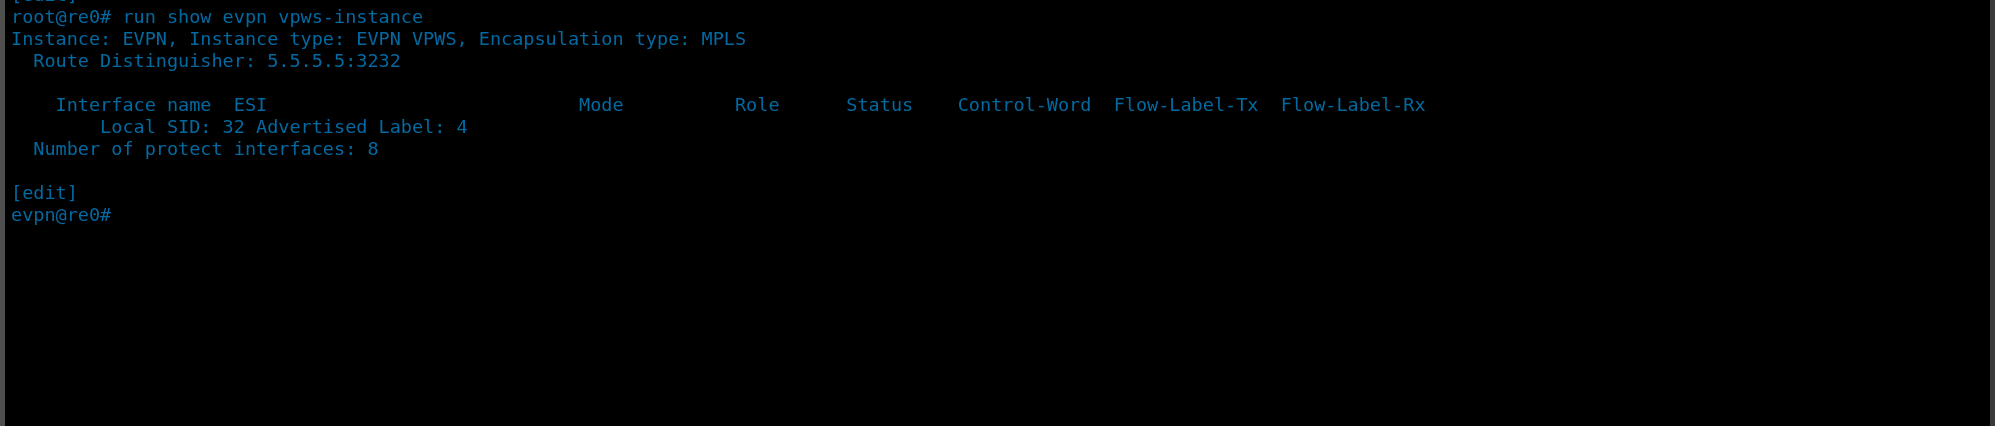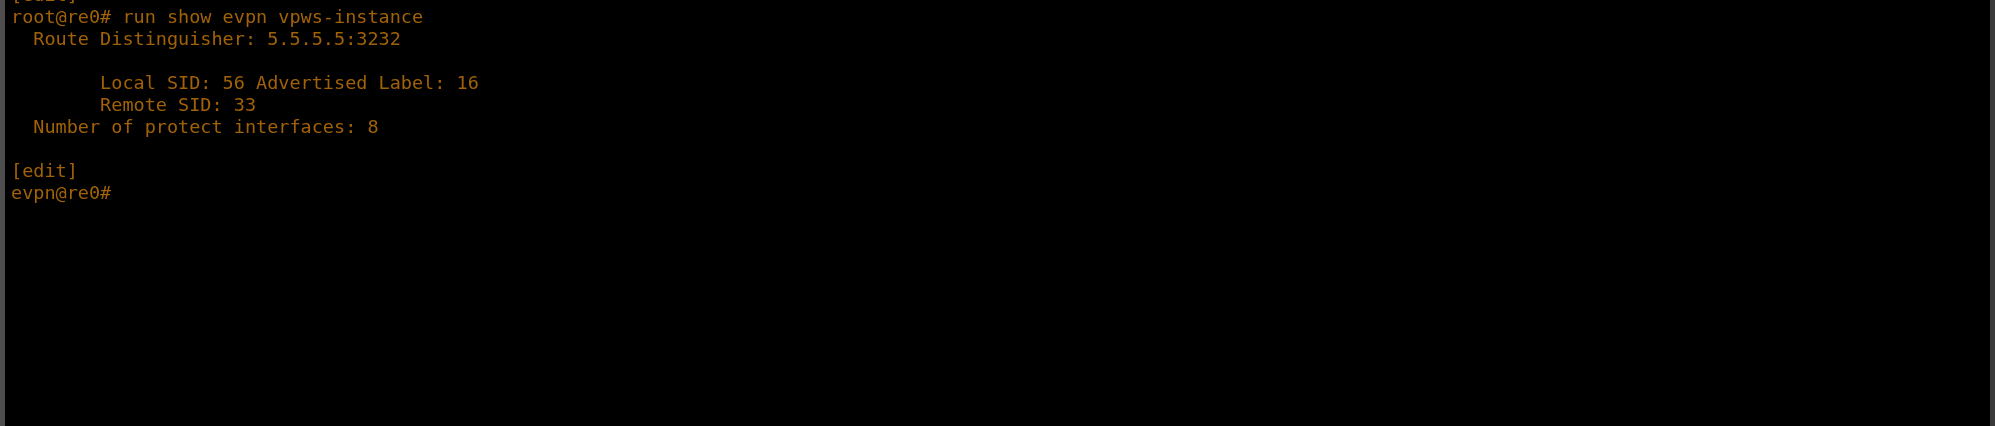--- a/index.html
+++ b/index.html
@@ -54,21 +54,21 @@
     width: 100%;
   }
 
   .line {
     display: block;
     height: 22px;
     line-height: 22px;
     font-family: "DejaVu Sans Mono", "Liberation Mono", monospace;
     font-size: 18.5px;
     letter-spacing: 0px;
-    color: #a16207;
+    color: #0369a1;
     white-space: pre;
     padding-left: 6px;
     margin: 0;
     font-weight: 400;
     -webkit-font-smoothing: none;
   }
 
   .line.blank { color: transparent; }
 </style>
 </head>
@@ -79,31 +79,32 @@
   <div class="edge left"></div>
   <div class="edge right"></div>
 
   <div class="screen">
     <div class="lines">
 
       <div class="line">[edit]</div>
 
       <div class="line">root@re0# run show evpn vpws-instance</div>
 
+      <div class="line">Instance: EVPN, Instance type: EVPN VPWS, Encapsulation type: MPLS</div>
 
       <div class="line">  Route Distinguisher: 5.5.5.5:3232</div>
 
 
       <div class="line blank"> </div>
 
+      <div class="line">    Interface name  ESI                            Mode          Role      Status    Control-Word  Flow-Label-Tx  Flow-Label-Rx</div>
 
 
-      <div class="line">        Local SID: 56 Advertised Label: 16</div>
+      <div class="line">        Local SID: 32 Advertised Label: 4</div>
 
-      <div class="line">        Remote SID: 33</div>
 
 
 
       <div class="line">  Number of protect interfaces: 8</div>
 
       <div class="line blank"> </div>
 
       <div class="line">[edit]</div>
 
       <div class="line">evpn@re0#</div>

